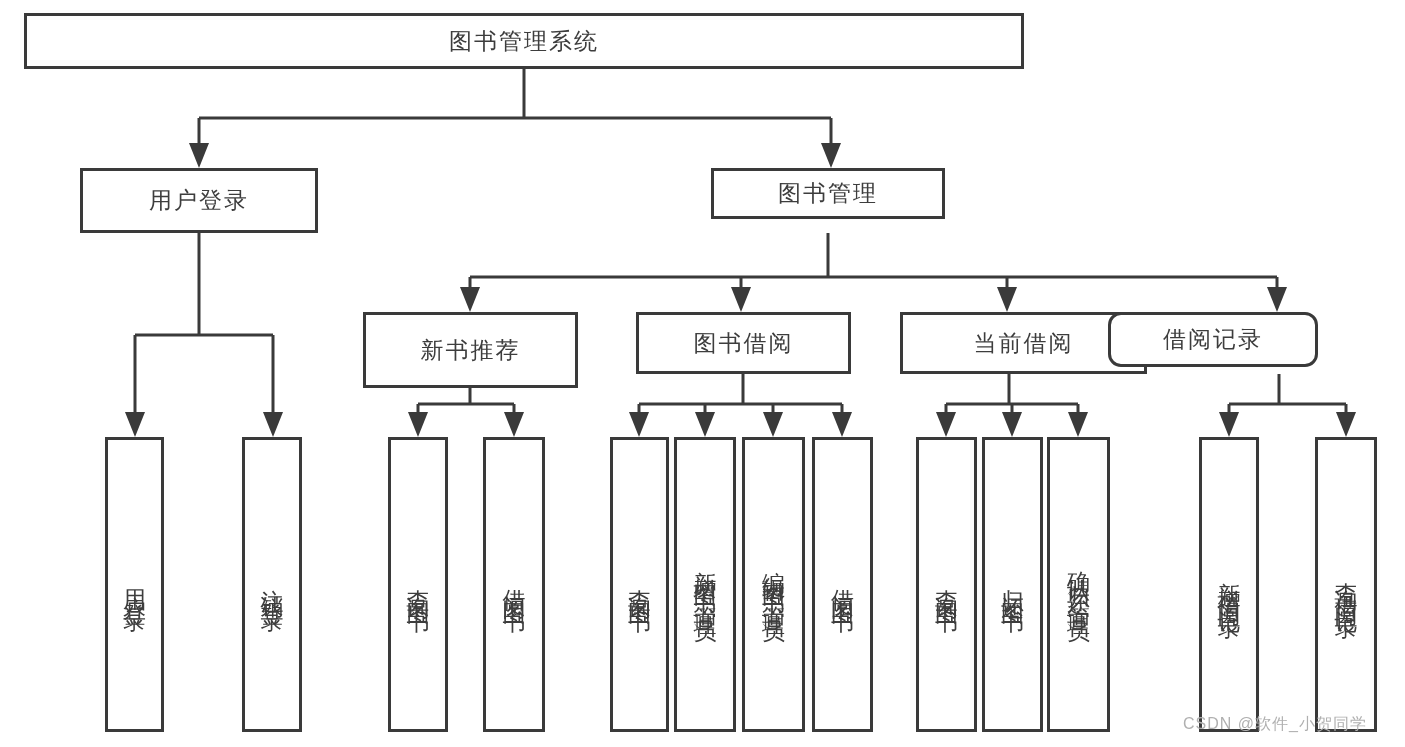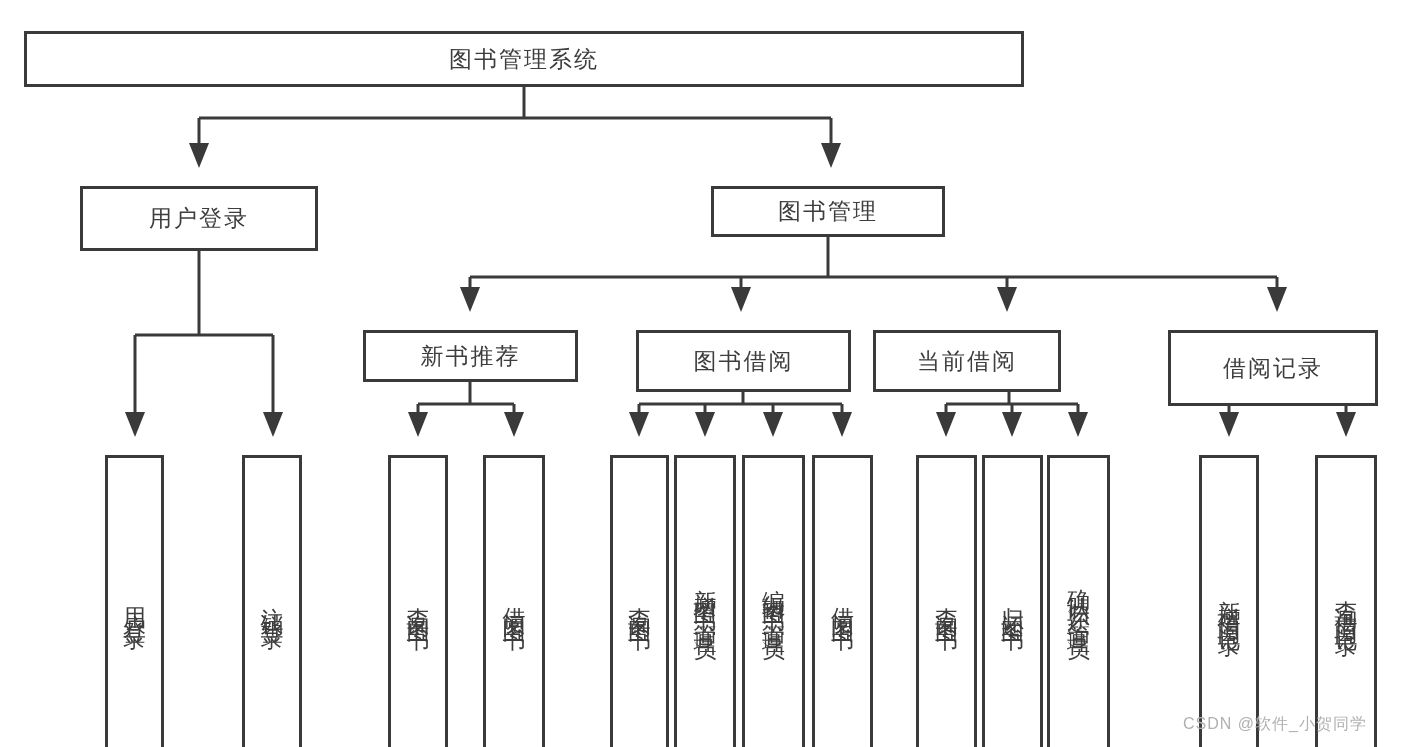--- a/index.html
+++ b/index.html
@@ -17,21 +17,20 @@
     position: absolute;
     box-sizing: border-box;
     border: 3px solid #3a3a3a;
     background: #ffffff;
     display: flex;
     align-items: center;
     justify-content: center;
     font-size: 23px;
     letter-spacing: 2px;
     color: #3d3d3d;
-    margin-top: 18px;
   }
   .vtext {
     writing-mode: vertical-rl;
     text-orientation: mixed;
     font-size: 23px;
     letter-spacing: 7px;
     line-height: 1;
     white-space: nowrap;
   }
   .watermark {
@@ -96,30 +95,30 @@
     <span>图书管理系统</span>
   </div>
 
   <div class="node" style="left:80px; top:168px; width:238px; height:65px;">
     <span>用户登录</span>
   </div>
   <div class="node" style="left:711px; top:168px; width:234px; height:51px;">
     <span>图书管理</span>
   </div>
 
-  <div class="node" style="left:363px; top:312px; width:215px; height:52px;">
+  <div class="node" style="left:363px; top:312px; width:215px; height:76px;">
     <span>新书推荐</span>
   </div>
   <div class="node" style="left:636px; top:312px; width:215px; height:62px;">
     <span>图书借阅</span>
   </div>
-  <div class="node" style="left:873px; top:312px; width:188px; height:62px;">
+  <div class="node" style="left:900px; top:312px; width:247px; height:62px;">
     <span>当前借阅</span>
   </div>
-  <div class="node" style="left:1168px; top:312px; width:210px; height:76px;">
+  <div class="node" style="left:1108px; top:312px; width:210px; height:55px;border-radius:13px;">
     <span>借阅记录</span>
   </div>
 
   <div class="node" style="left:105px; top:437px; width:59px; height:295px;">
     <span class="vtext">用户登录</span>
   </div>
   <div class="node" style="left:242px; top:437px; width:60px; height:295px;">
     <span class="vtext">注销登录</span>
   </div>
   <div class="node" style="left:388px; top:437px; width:60px; height:295px;">

